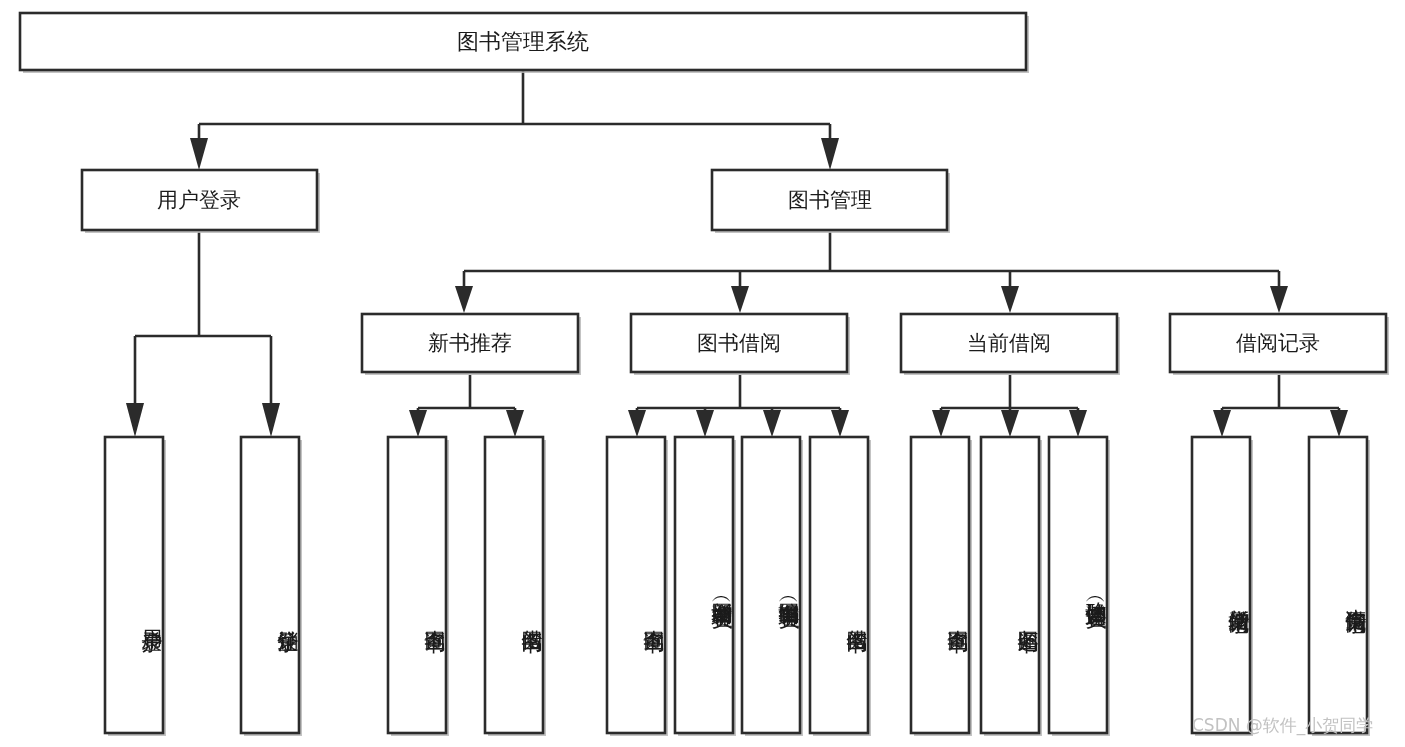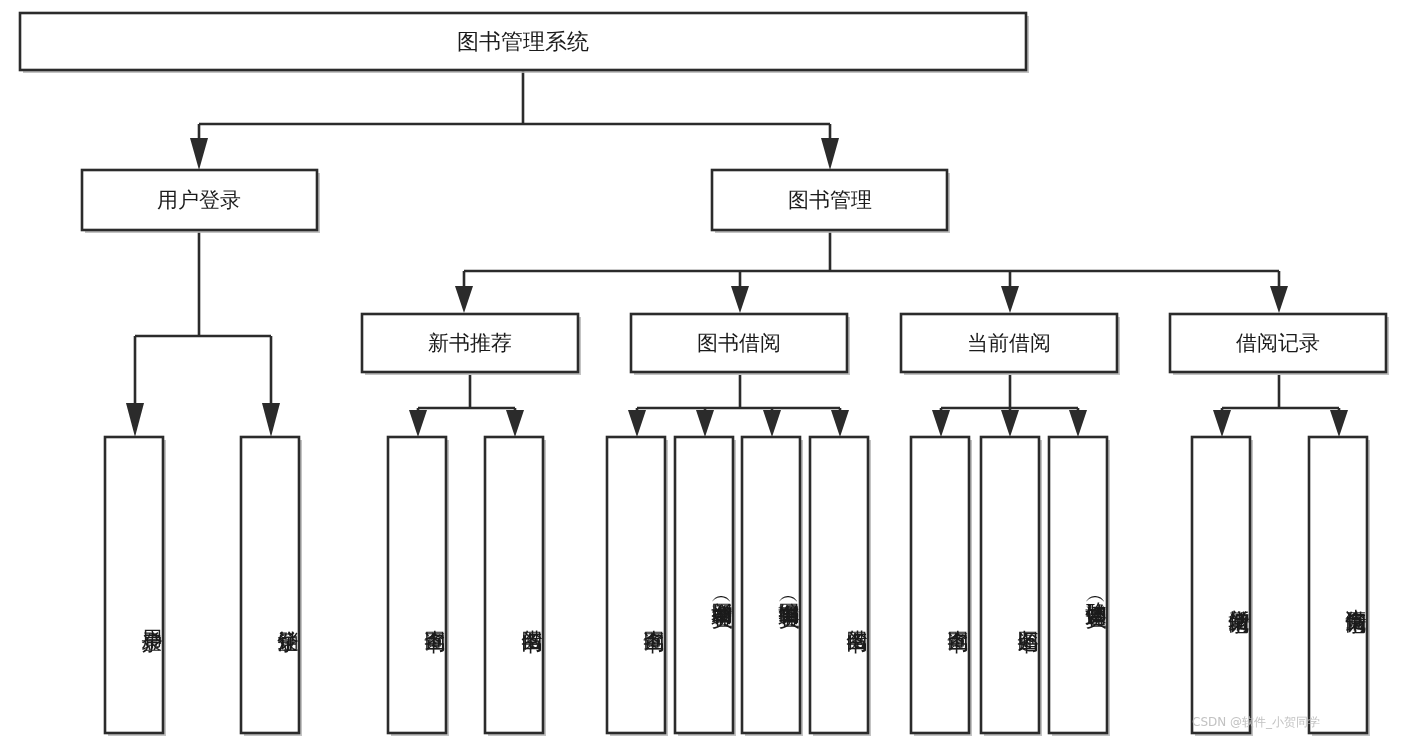--- a/index.html
+++ b/index.html
@@ -74,21 +74,21 @@
     display: flex;
     align-items: flex-start;
     justify-content: center;
     white-space: nowrap;
     pointer-events: none;
     user-select: none;
   }
   .watermark {
     position: absolute;
     font-family: "DejaVu Sans", "Liberation Sans", sans-serif;
-    font-size: 12px;
+    font-size: 17px;
     color: #c2c2c2;
     white-space: nowrap;
     user-select: none;
   }
 </style>
 </head>
 <body>
 
 <div id="diagram-root">
 

